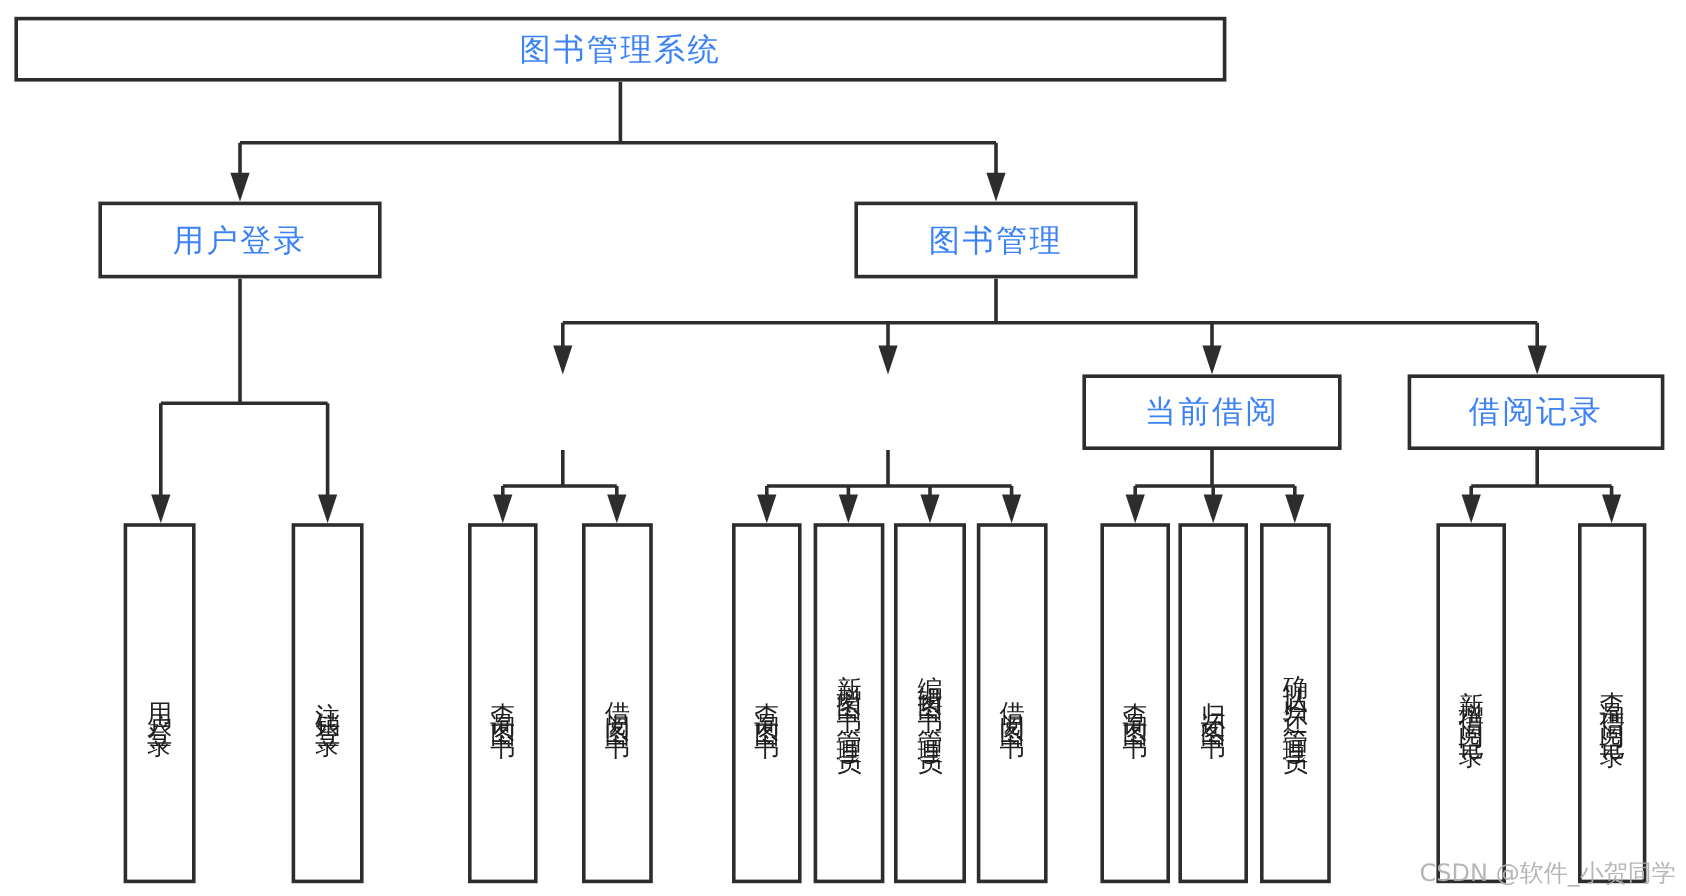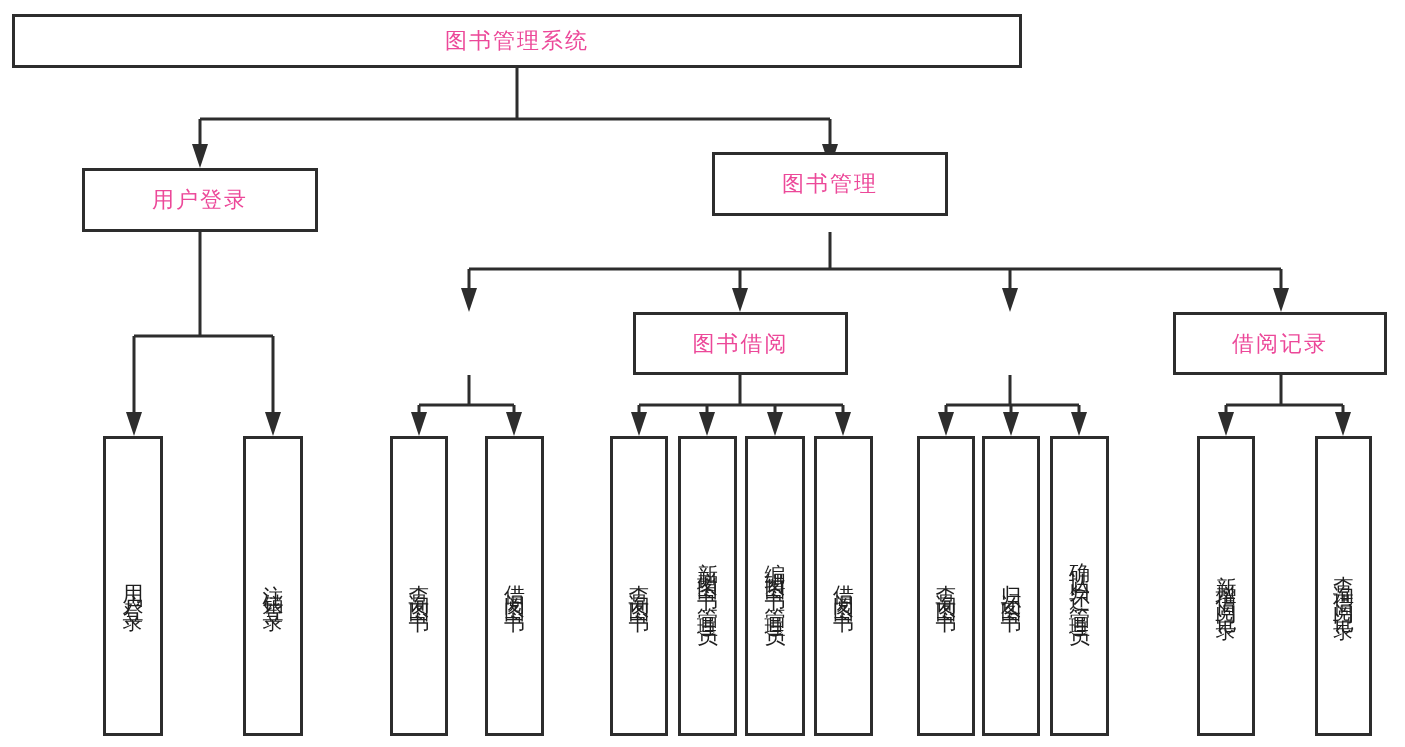--- a/index.html
+++ b/index.html
@@ -19,23 +19,23 @@
   .box {
     position: absolute;
     box-sizing: border-box;
     border: 3px solid #2d2d2d;
     background: #ffffff;
     display: flex;
     align-items: center;
     justify-content: center;
   }
   .h-label {
-    font-size: 22px;
+    font-size: 26px;
     letter-spacing: 2px;
-    color: #ec4899;
+    color: #3b82f6;
     white-space: nowrap;
   }
   .v-label {
     writing-mode: vertical-rl;
     font-size: 21px;
     letter-spacing: 9px;
     color: #1f1f1f;
     white-space: nowrap;
   }
   .watermark {
@@ -87,26 +87,26 @@
     </g>
   </svg>
 
   <div class="box" style="left:12px;top:14px;width:1010px;height:54px">
     <span class="h-label">图书管理系统</span>
   </div>
 
   <div class="box" style="left:82px;top:168px;width:236px;height:64px">
     <span class="h-label">用户登录</span>
   </div>
-  <div class="box" style="left:712px;top:152px;width:236px;height:64px">
+  <div class="box" style="left:712px;top:168px;width:236px;height:64px">
     <span class="h-label">图书管理</span>
   </div>
 
-  <div class="box" style="left:633px;top:312px;width:215px;height:63px">
-    <span class="h-label">图书借阅</span>
+  <div class="box" style="left:902px;top:312px;width:216px;height:63px">
+    <span class="h-label">当前借阅</span>
   </div>
   <div class="box" style="left:1173px;top:312px;width:214px;height:63px">
     <span class="h-label">借阅记录</span>
   </div>
 
   <div class="box" style="left:103px;top:436px;width:60px;height:300px">
     <span class="v-label">用户登录</span>
   </div>
   <div class="box" style="left:243px;top:436px;width:60px;height:300px">
     <span class="v-label">注销登录</span>
@@ -142,14 +142,15 @@
     <span class="v-label">确认归还（管理员）</span>
   </div>
 
   <div class="box" style="left:1197px;top:436px;width:58px;height:300px">
     <span class="v-label">新增借阅记录</span>
   </div>
   <div class="box" style="left:1315px;top:436px;width:57px;height:300px">
     <span class="v-label">查询借阅记录</span>
   </div>
 
+  <div class="watermark">CSDN @软件_小贺同学</div>
 
 </div>
 
 </body></html>

